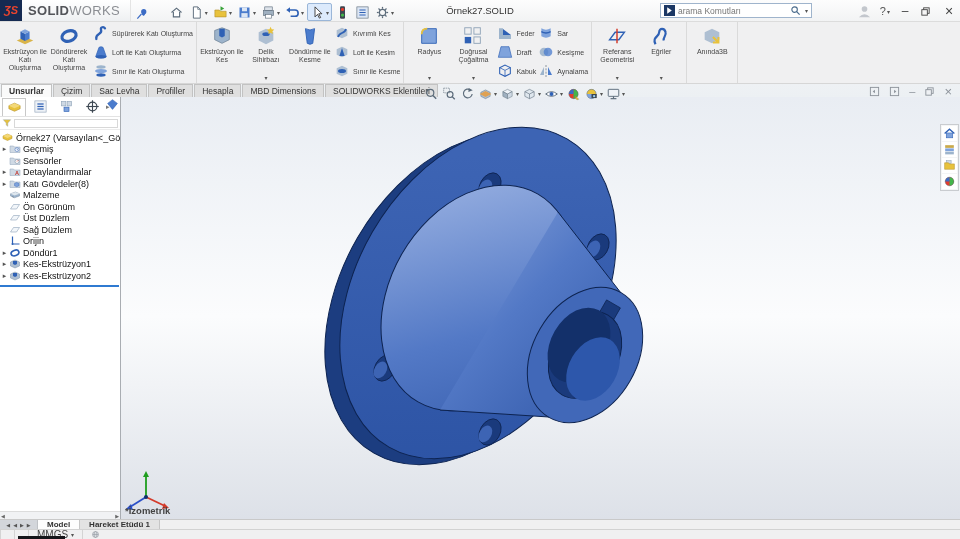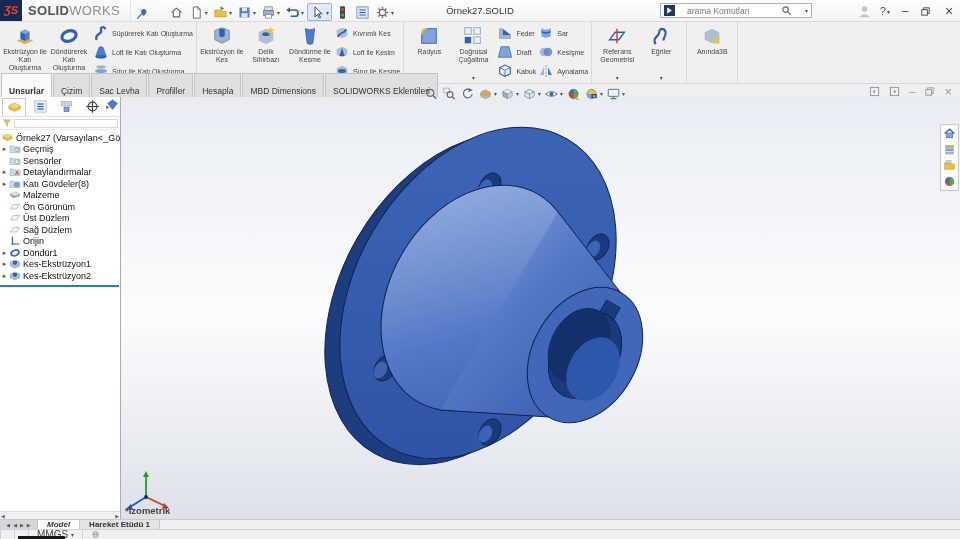--- a/index.html
+++ b/index.html
@@ -15,21 +15,21 @@
   .brand span.works { font-size:13px; color:#8a8d92; font-weight:400; letter-spacing:.3px; }
   .menubar { display:flex; align-items:center; gap:2px; padding:0 4px; }
   .menu-item { padding:2px 6px; font-size:9.5px; color:#222; cursor:default; }
   .pin { width:14px; height:14px; margin:0 4px; }
   .qa { display:flex; align-items:center; gap:1px; margin-left:14px; }
   .qa-btn { display:flex; align-items:center; height:18px; padding:1px 2px; border-radius:2px; }
   .qa-btn .icon { width:15px; height:15px; display:inline-block; }
   .qa-btn.pressed { border:1px solid #9ab6d8; background:#dceafc; }
   .caret { font-size:6px; color:#555; margin-left:1px; }
   .doc-title { position:absolute; left:50%; transform:translateX(-50%); top:5px; font-size:9.5px; color:#333; }
-  .search { position:absolute; right:148px; top:3px; width:152px; height:15px; background:#fff; border:1px solid #9fb4cc; display:flex; align-items:center; padding:0 3px; gap:12px; }
+  .search { position:absolute; right:148px; top:3px; width:152px; height:15px; background:#fff; border:1px solid #9fb4cc; display:flex; align-items:center; padding:0 3px; gap:3px; }
   .search .swico { width:11px; height:11px; background:#1b3764; display:flex; align-items:center; justify-content:center; }
   .search .ph { flex:1; font-size:8.5px; color:#777; white-space:nowrap; overflow:hidden; }
   .search .mag { width:11px; height:11px; }
   .tb-right { position:absolute; right:4px; top:0; height:22px; display:flex; align-items:center; gap:8px; }
   .tb-btn { color:#555; font-size:11px; display:flex; align-items:center; }
   .person { width:15px; height:15px; }
   .winbtn { color:#444; font-size:12px; width:14px; text-align:center; }
   .winrestore svg { width:11px; height:11px; color:#444; }
 
   
@@ -39,21 +39,21 @@
   .rbig .icon { width:22px; height:22px; margin-top:1px; }
   .rlabel { font-size:7px; line-height:8px; color:#444; text-align:center; margin-top:1px; }
   .rcaret { position:absolute; bottom:0; left:50%; transform:translateX(-50%); font-size:6px; color:#555; }
   .rstack { display:flex; flex-direction:column; justify-content:flex-start; gap:1px; margin-left:2px; }
   .rsmall { display:flex; align-items:center; gap:3px; height:18px; border:none; background:transparent; font-family:inherit; }
   .rsmall .icon { width:16px; height:16px; flex:0 0 16px; }
   .rsmall .slabel { font-size:7px; color:#444; white-space:nowrap; }
 
   
   .cmdrow { position:absolute; left:0; top:84px; width:960px; height:13px; background:linear-gradient(#eef1f4,#ecf0f3); display:flex; align-items:flex-end; }
-  .ctab { font-size:8.5px; padding:12px 7px 1px 7px; color:#333; background:#dfdfdf; border:1px solid #c2c2c2; border-bottom:none; margin-right:1px; white-space:nowrap; }
+  .ctab { font-size:8.5px; padding:1px 7px 1px 7px; color:#333; background:#dfdfdf; border:1px solid #c2c2c2; border-bottom:none; margin-right:1px; white-space:nowrap; }
   .ctab.active { background:#fafafa; font-weight:bold; }
 
   
   .headsup { position:absolute; left:424px; top:85px; height:17px; display:flex; align-items:center; gap:3px; z-index:5; }
   .hu-btn { display:flex; align-items:center; }
   .hu-btn .icon { width:15px; height:14px; }
 
   
   .docctl { position:absolute; right:8px; top:86px; display:flex; align-items:center; gap:9px; z-index:5; color:#8d939b; }
   .docctl .icon { width:11px; height:11px; color:#8d939b; }
@@ -90,21 +90,21 @@
 
   
   .taskpane { position:absolute; right:1px; top:27px; display:flex; flex-direction:column; gap:1px; background:#f4f5f6; border:1px solid #c9ccd0; padding:1px; }
   .tp-btn { width:15px; height:15px; background:#fff; display:flex; align-items:center; justify-content:center; }
   .tp-btn .icon { width:13px; height:13px; }
 
   
   .modeltabs { position:absolute; left:0; top:519px; width:960px; height:10px; background:#f0f0f1; border-top:1px solid #c9c9c9; display:flex; align-items:stretch; font-size:8px; }
   .tabnav { width:38px; background:#d3d6db; display:flex; align-items:center; justify-content:center; gap:3px; color:#555; font-size:5px; border-right:1px solid #bfc2c6; }
   .btab { padding:0 9px; display:flex; align-items:center; background:#e3e3e3; border-right:1px solid #c6c6c6; color:#333; white-space:nowrap;font-weight:bold; }
-  .btab.active { background:#fdfdfd; font-weight:bold;font-style:italic; }
+  .btab.active { background:#fdfdfd; font-weight:bold; }
 
   
   .statusbar { position:absolute; left:0; top:529px; width:960px; height:10px; background:#f0f0f1; border-top:1px solid #d2d2d2; display:flex; align-items:center; font-size:8px; color:#444; }
   .sb-left { padding-left:4px; flex:1; }
   .sb-cell { border-left:1px solid #d4d4d4; height:100%; display:flex; align-items:center; padding:0 8px; gap:2px; }
   .sb-units { font-size:10px; }
   .sb-ico { width:9px; height:9px; }
   .blacksliver { position:absolute; left:18px; bottom:0; width:47px; height:3px; background:#15161a; }
 
   svg { display:block; width:100%; height:100%; }

